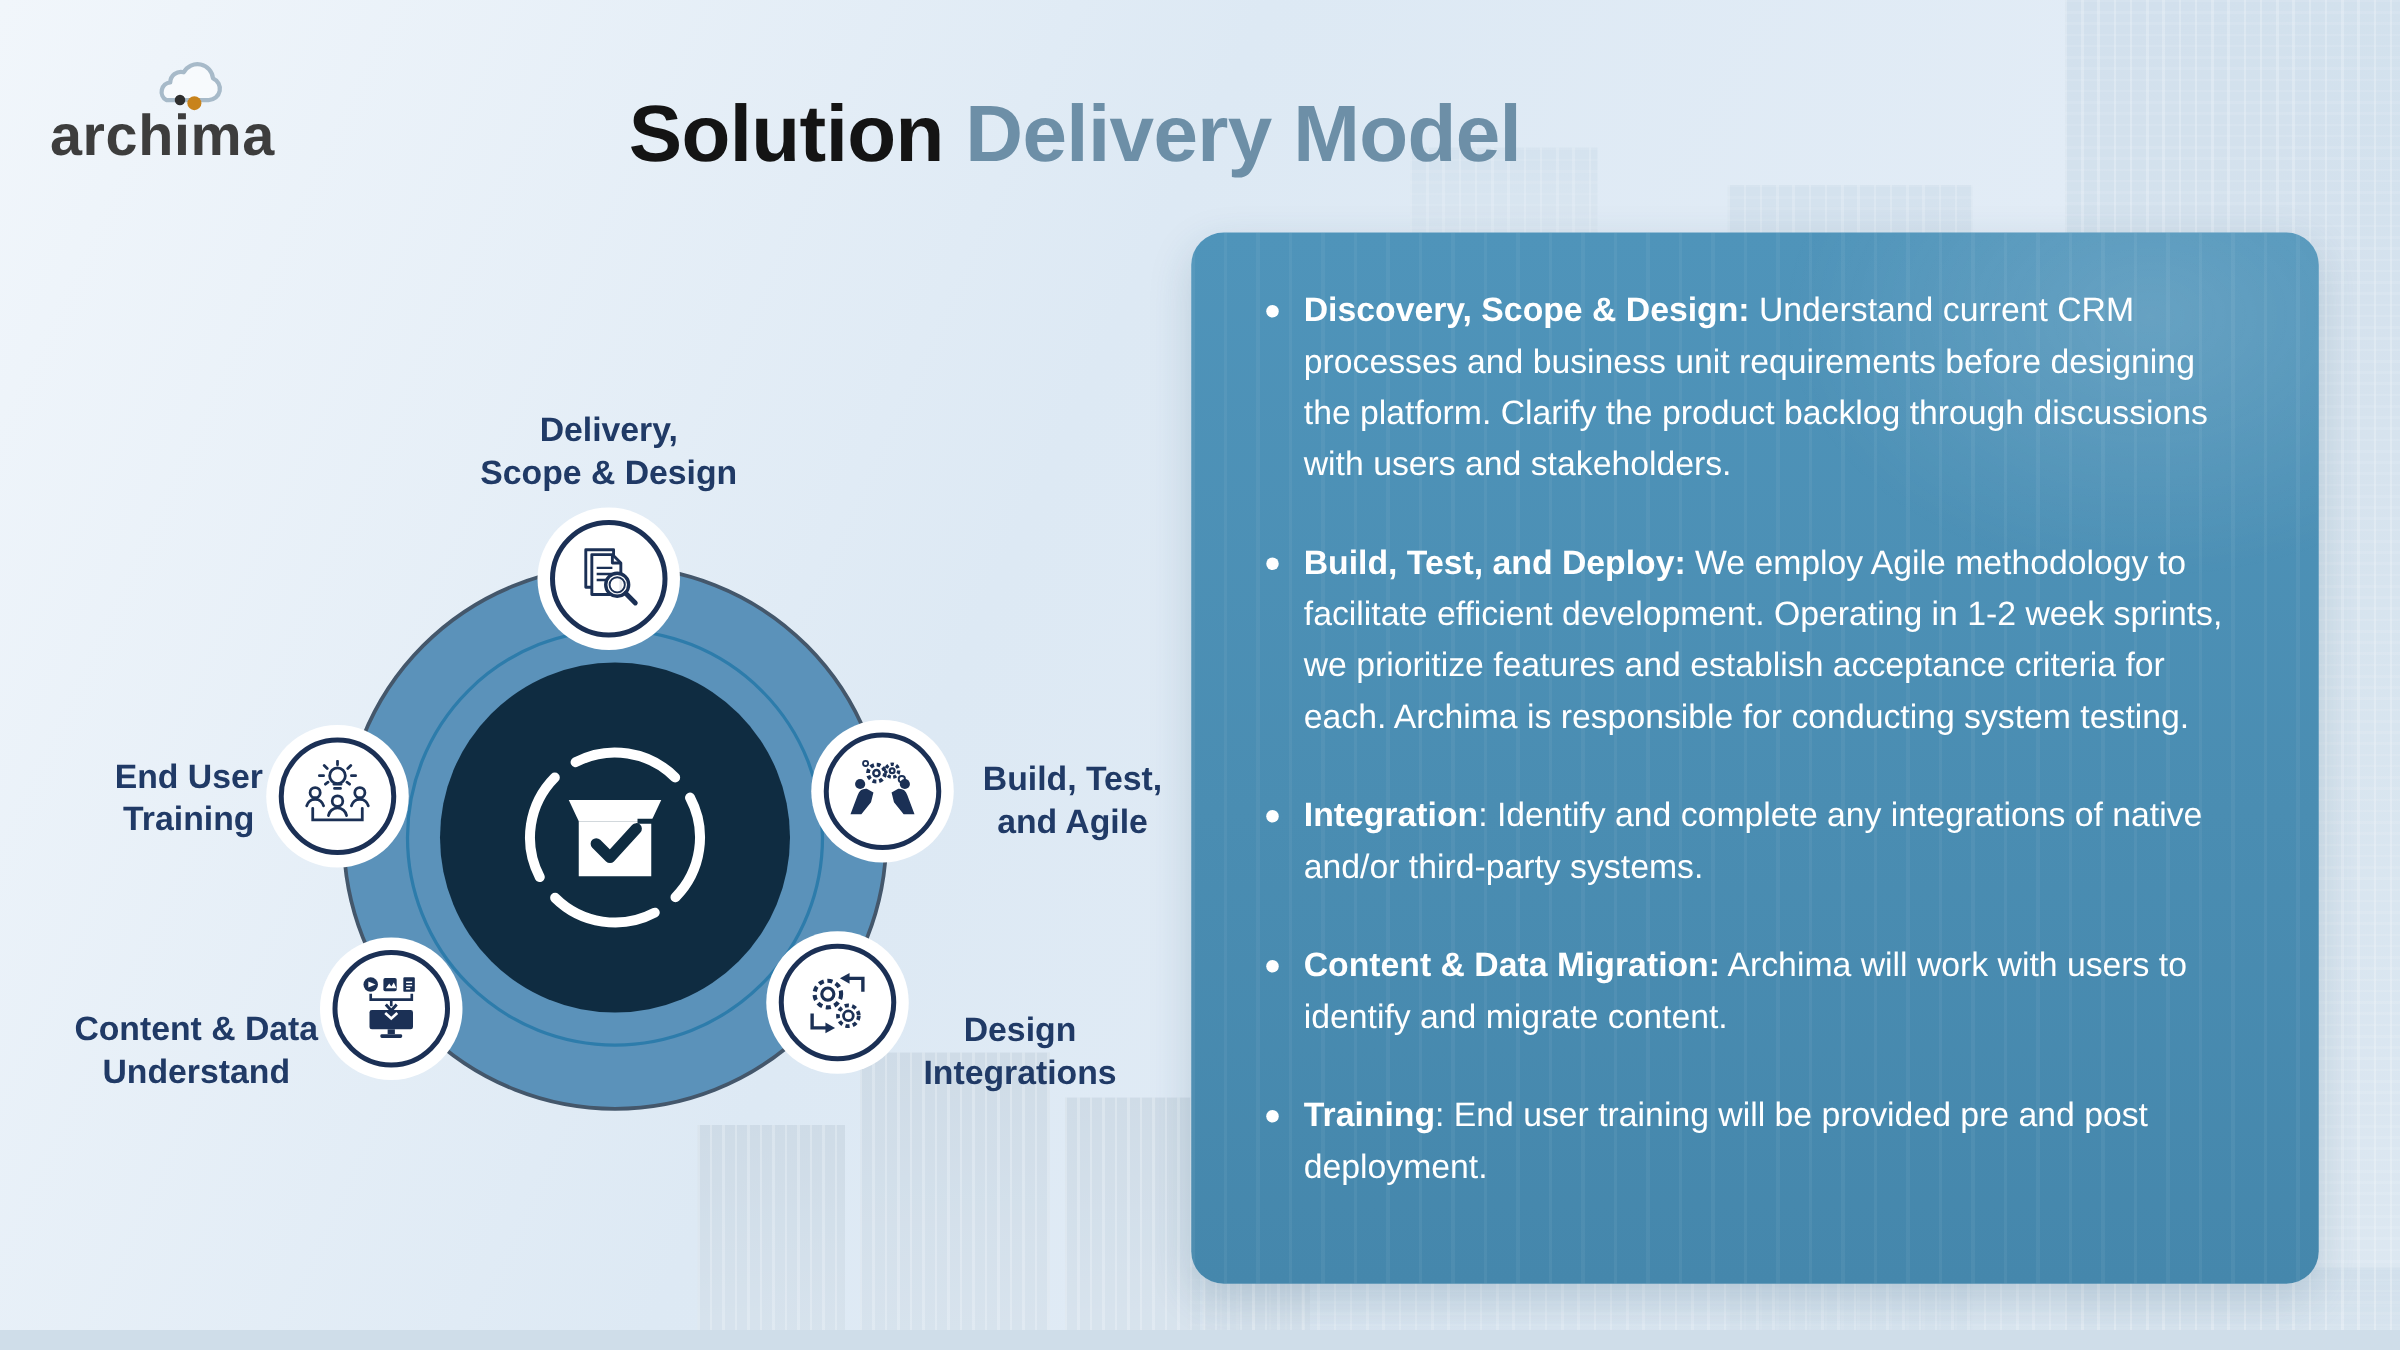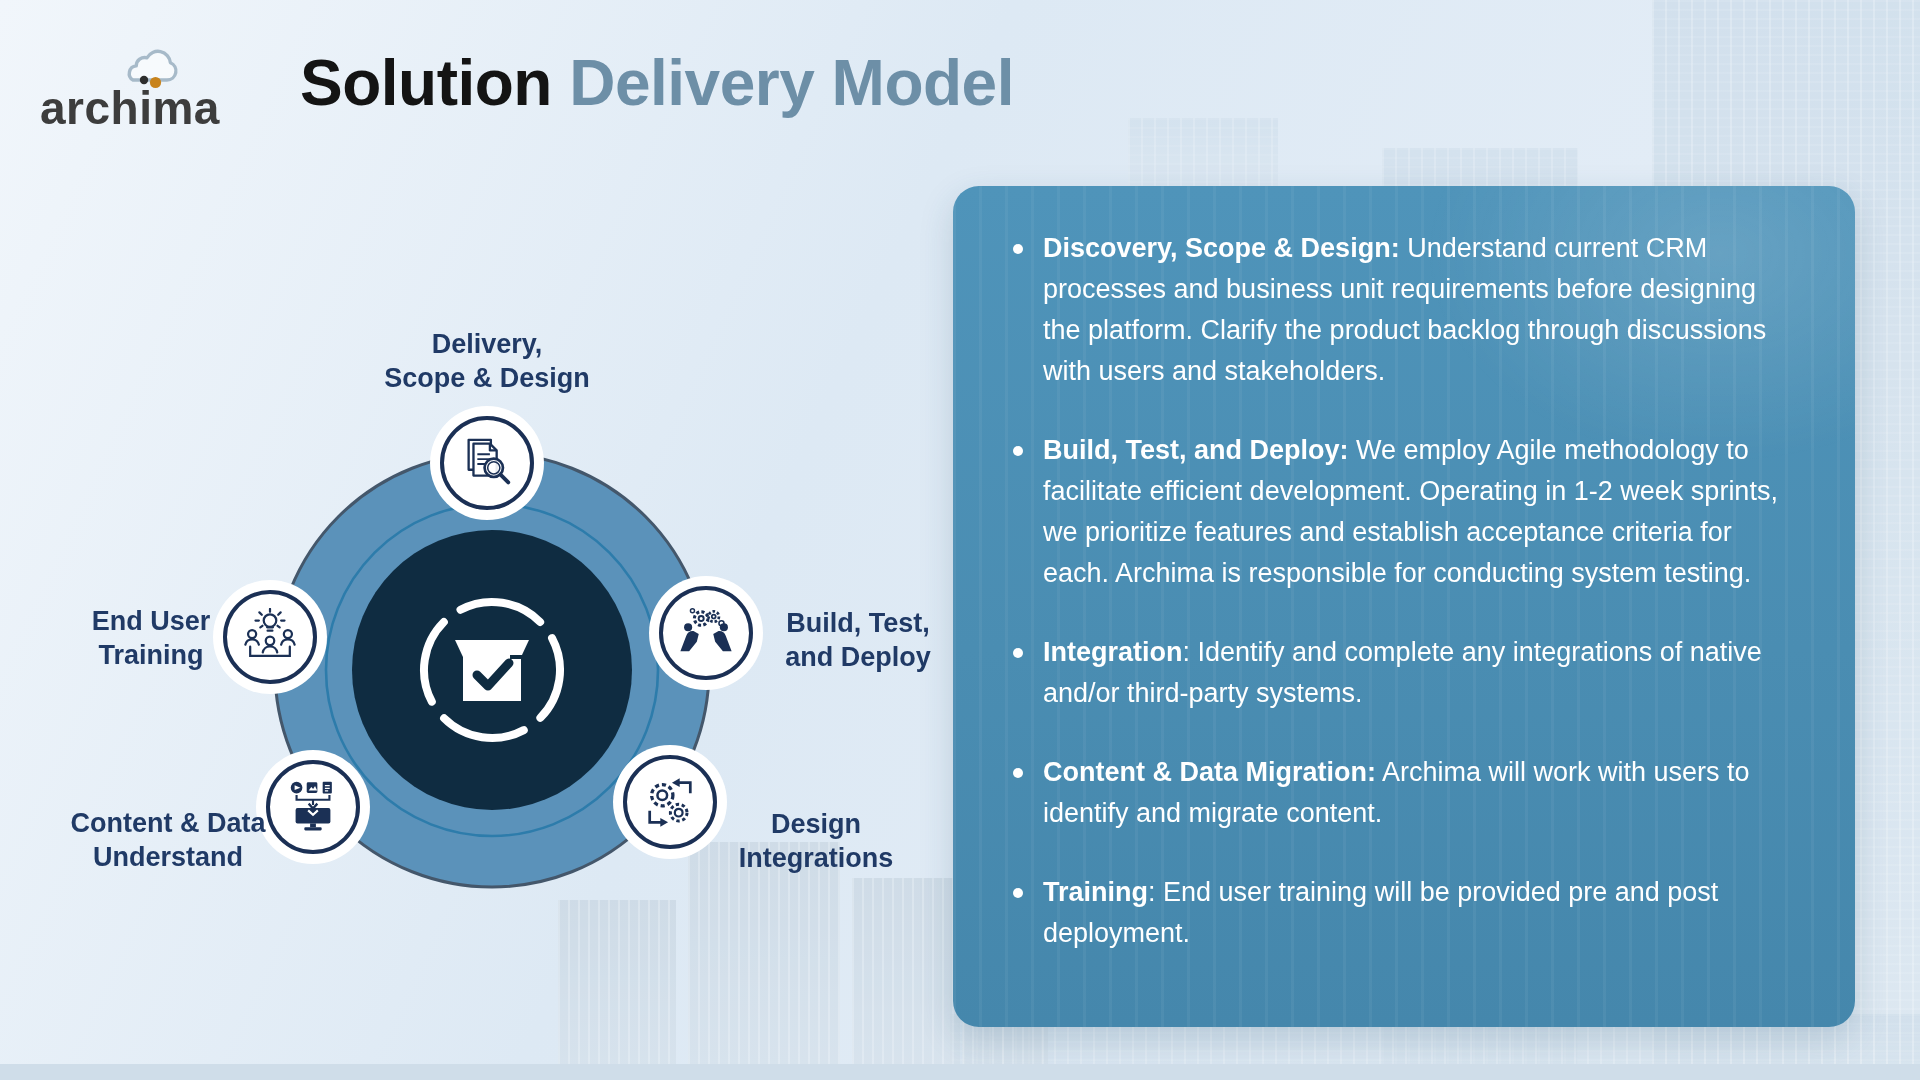--- a/index.html
+++ b/index.html
@@ -28,21 +28,21 @@
   .bb3{left:852px;top:878px;width:108px;height:202px;}
   .bb4{left:962px;top:928px;width:86px;height:152px;}
 
   
   .logo{position:absolute;left:40px;top:44px;width:200px;height:96px;}
   .logo-cloud{position:absolute;left:78px;top:0;}
   .logo-word{position:absolute;left:0;top:38px;font-size:46px;font-weight:600;
     color:#3d3d3d;letter-spacing:.5px;line-height:52px;}
 
   
-  .title{position:absolute;left:300px;top:47px;width:1120px;
+  .title{position:absolute;left:300px;top:71px;width:1120px;text-align:center;
     font-size:64px;font-weight:700;line-height:72px;letter-spacing:-.5px;white-space:nowrap;}
   .title .t-black{color:#141414;}
   .title .t-blue{color:#6d8fa7;}
 
   
   .rings{position:absolute;left:262px;top:440px;}
   .node{position:absolute;width:114px;height:114px;border-radius:50%;background:#ffffff;
     display:flex;align-items:center;justify-content:center;}
   .node-inner{width:94px;height:94px;border-radius:50%;background:#ffffff;
     border:4.5px solid #1b3055;display:flex;align-items:center;justify-content:center;box-sizing:border-box;}
@@ -50,21 +50,21 @@
   .n-training{left:213px;top:580px;}
   .n-build{left:649px;top:576px;}
   .n-content{left:256px;top:750px;}
   .n-system{left:613px;top:745px;}
 
   .node-label{position:absolute;transform:translate(-50%,-50%);text-align:center;
     font-size:27px;font-weight:700;line-height:34px;color:#203a66;white-space:nowrap;}
   .l-discovery{left:487px;top:361px;}
   .l-training{left:128px;top:638px;margin-left:23px;}
   .l-build{left:858px;top:640px;}
-  .l-content{left:168px;top:840px;}
+  .l-content{left:157px;top:840px;}
   .l-system{left:816px;top:841px;}
 
   
   .panel{position:absolute;left:953px;top:186px;width:902px;height:841px;border-radius:26px;
     background:linear-gradient(180deg,#4f94ba 0%,#4a8db2 55%,#4587ac 100%);
     box-shadow:0 12px 34px rgba(35,75,105,.18);box-sizing:border-box;
     padding:42px 50px 64px 58px;overflow:hidden;}
   .panel::before{content:"";position:absolute;inset:0;border-radius:inherit;pointer-events:none;
     background:
       radial-gradient(420px 300px at 85% 8%,rgba(255,255,255,.14),rgba(255,255,255,0) 70%),
@@ -212,21 +212,21 @@
       </svg>
     </div>
   </div>
 
   <div class="node-label l-discovery">
     <div>Delivery,</div>
     <div>Scope &amp; Design</div>
   </div>
   <div class="node-label l-build">
     <div>Build, Test,</div>
-    <div>and Deploy</div>
+    <div>and Agile</div>
   </div>
   <div class="node-label l-system">
     <div>Design</div>
     <div>Integrations</div>
   </div>
   <div class="node-label l-content">
     <div>Content &amp; Data</div>
     <div>Understand</div>
   </div>
   <div class="node-label l-training">

